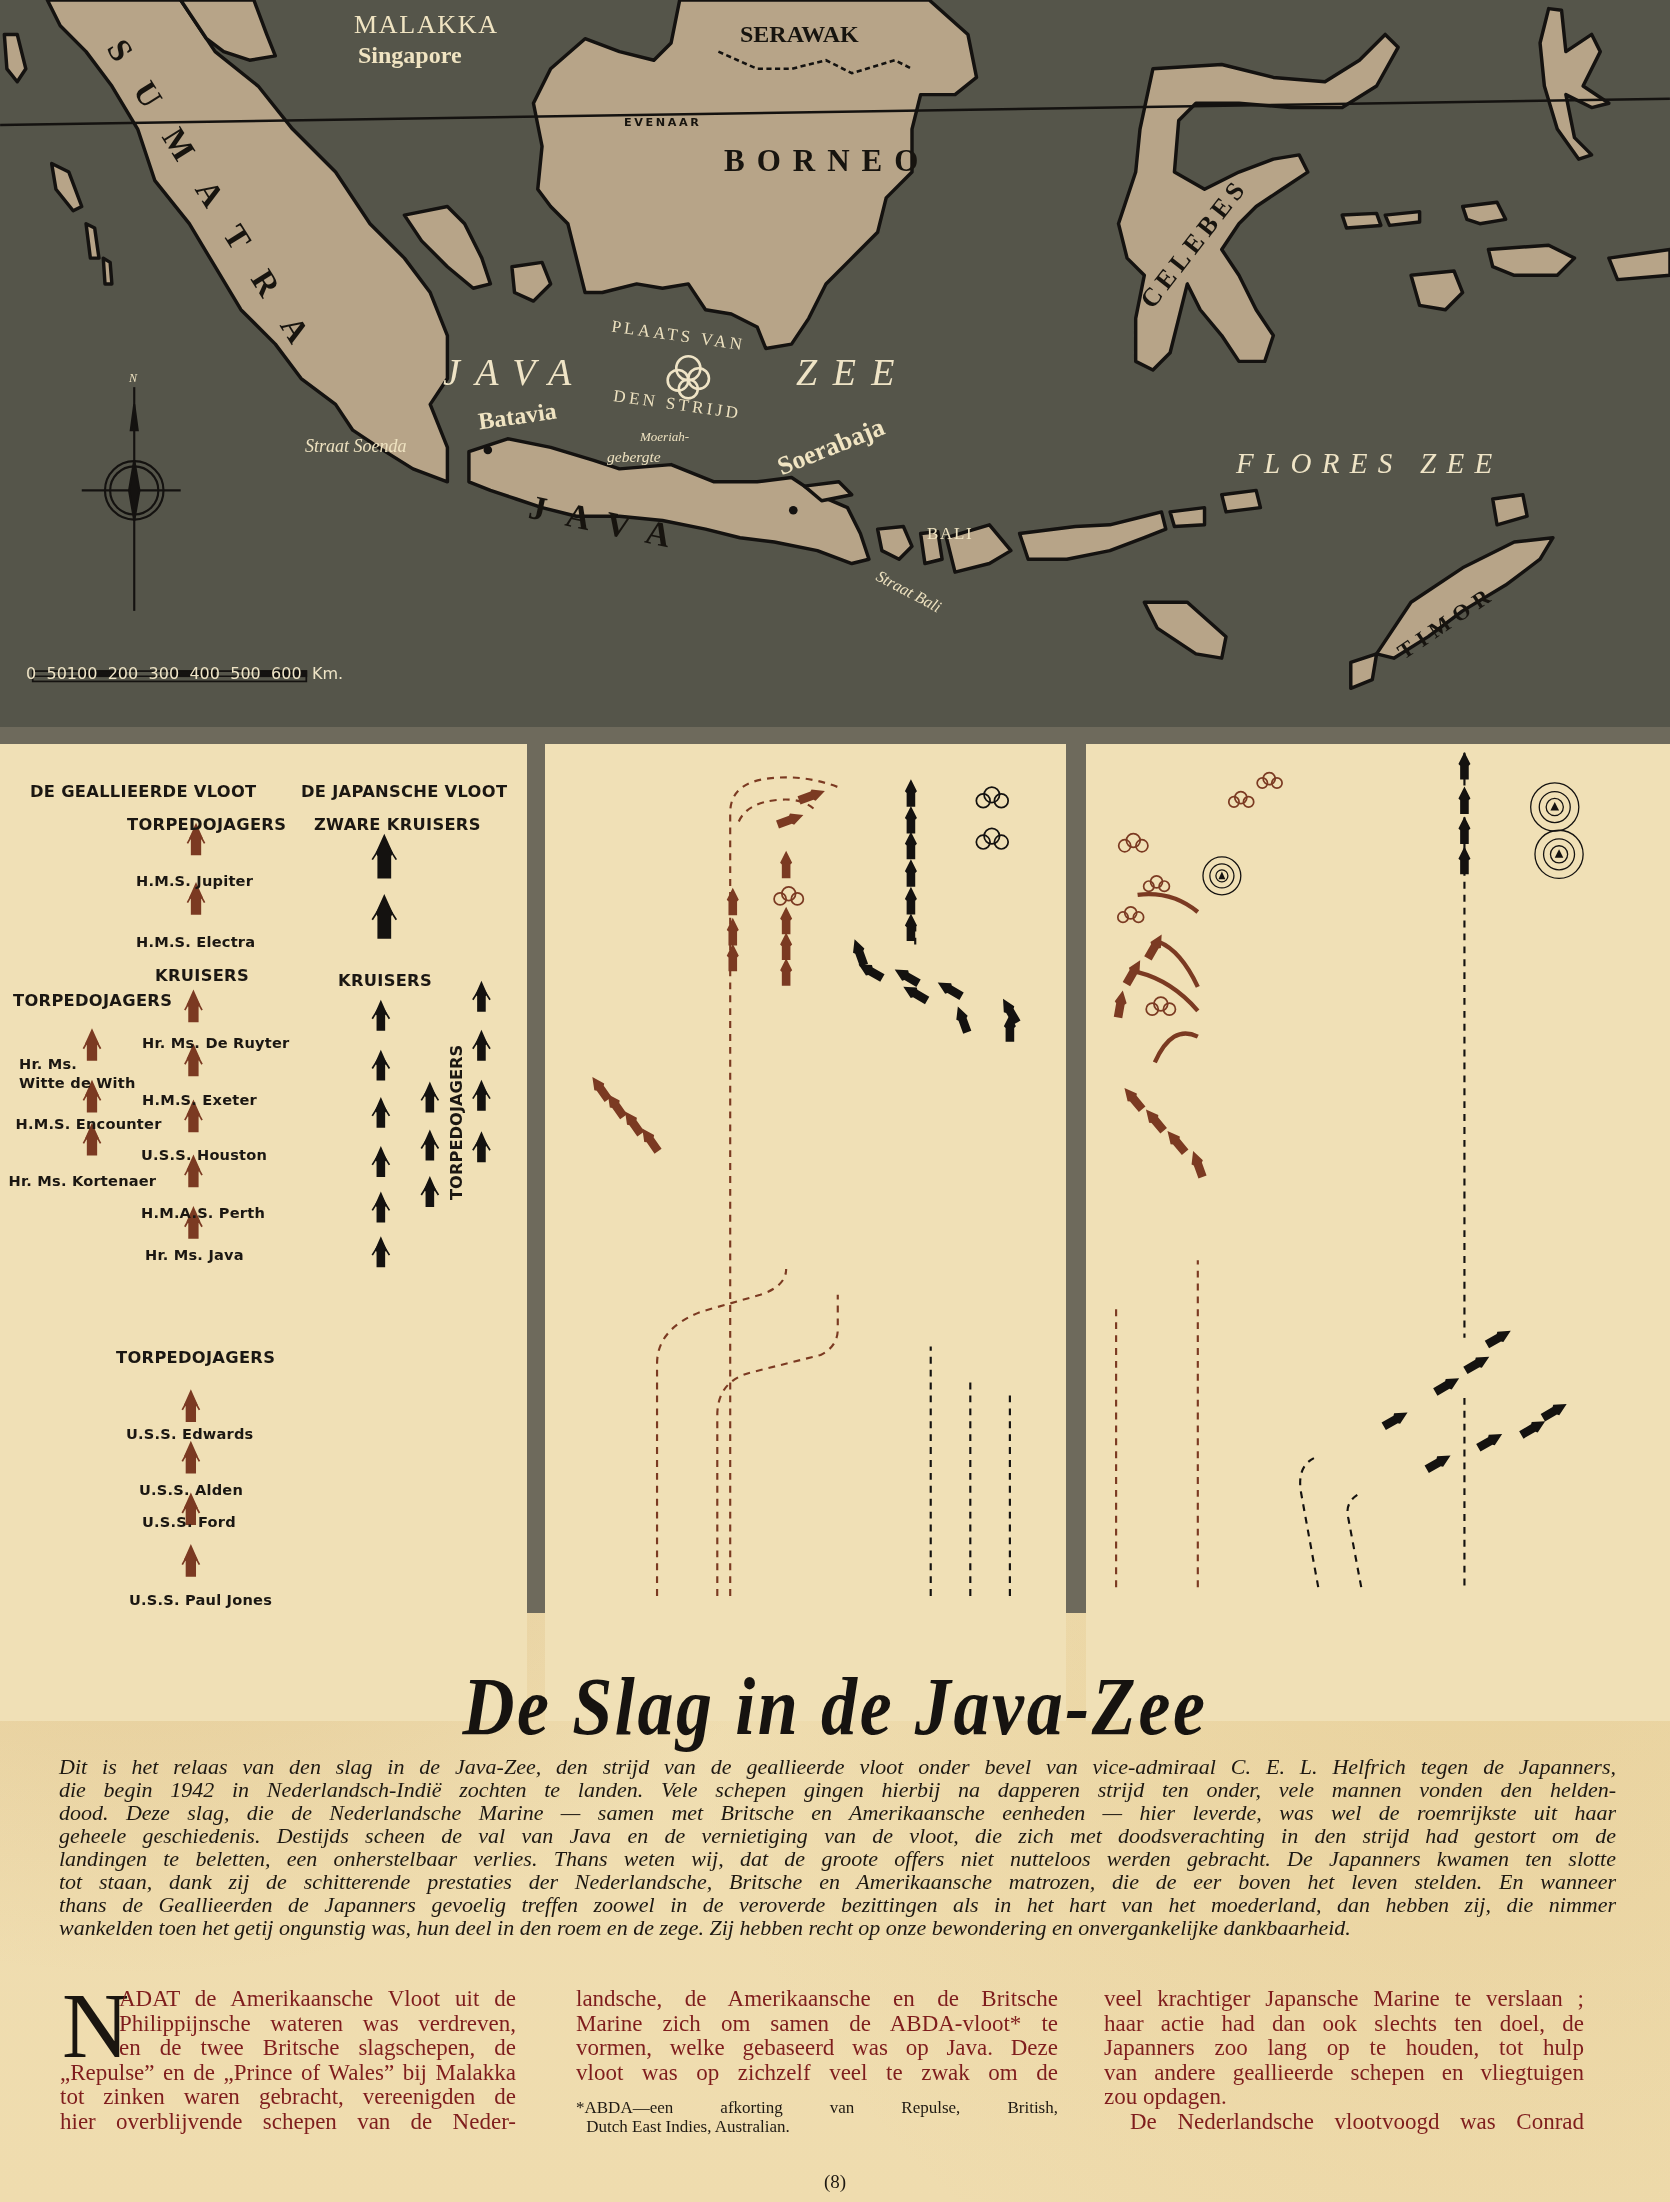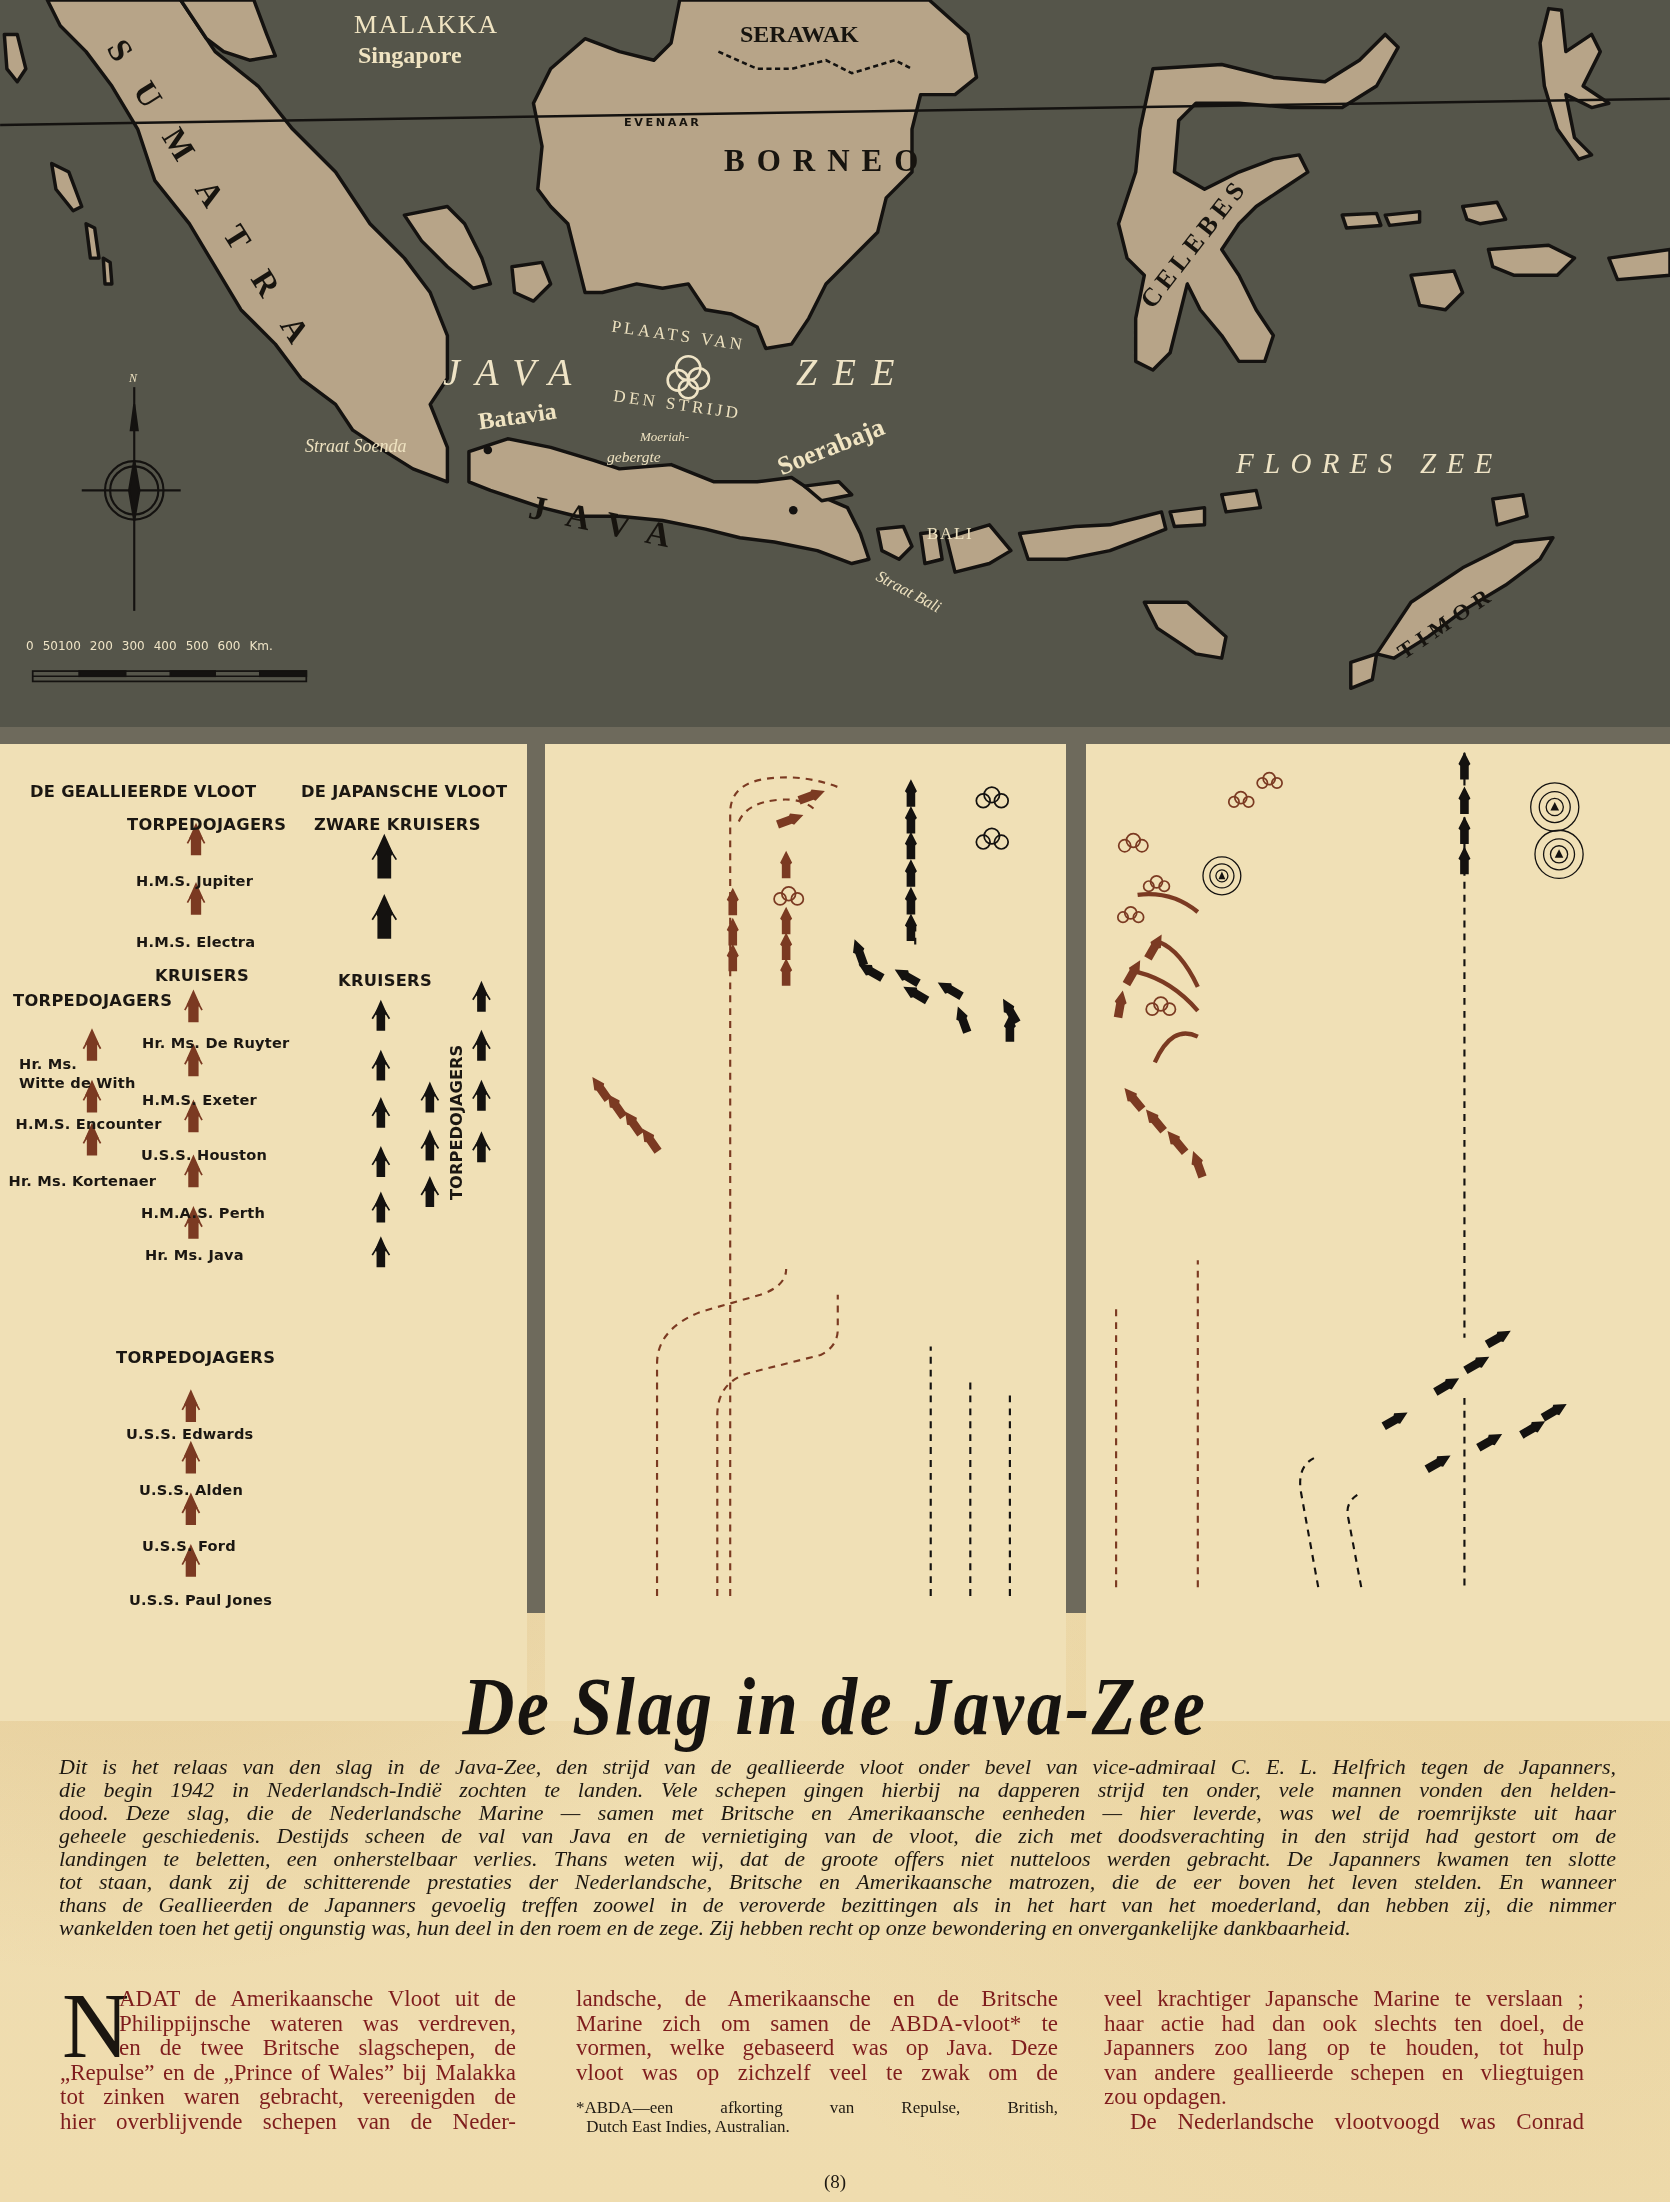--- a/index.html
+++ b/index.html
@@ -208,21 +208,21 @@
   <div class="map-label lbl-small" style="left:640px;top:430px;font-size:13px;">Moeriah-</div>
   <div class="map-label lbl-small" style="left:607px;top:449px;font-size:15.5px;">gebergte</div>
   <div class="map-label lbl-city" style="left:774px;top:456px;font-size:26px;transform:rotate(-22deg);transform-origin:left top;">Soerabaja</div>
   <div class="map-label lbl-land" style="left:533px;top:490px;font-size:34px;letter-spacing:20.6px;transform:rotate(12deg);transform-origin:left top;">JAVA</div>
   <div class="map-label lbl-city" style="left:927px;top:525px;font-size:17px;font-weight:normal;letter-spacing:1.7px;">BALI</div>
   <div class="map-label lbl-small" style="left:881px;top:568px;font-size:16.3px;transform:rotate(28deg);transform-origin:left top;">Straat Bali</div>
   <div class="map-label lbl-sea" style="left:1236px;top:449px;font-size:29px;letter-spacing:10.3px;">FLORES ZEE</div>
   <div class="map-label lbl-land" style="left:1394px;top:645px;font-size:22.4px;letter-spacing:6.9px;transform:rotate(-34deg);transform-origin:left top;">TIMOR</div>
   <div class="map-label lbl-small" style="left:129px;top:372px;font-size:12px;">N</div>
 
-  <div class="map-label" style="left:26px;top:640px;font-size:12px;color:#efe4c6;font-family:'DejaVu Sans',sans-serif;word-spacing:5.2px;">
+  <div class="map-label" style="left:26px;top:666px;font-size:16px;color:#efe4c6;font-family:'DejaVu Sans',sans-serif;word-spacing:5.2px;">
     <span>0</span> <span>50</span><span>100</span> <span>200</span> <span>300</span> <span>400</span> <span>500</span> <span>600 Km.</span>
   </div>
 </div>
 
 <div class="panels">
 
   <div class="panel p1">
     <svg width="527" height="852" viewBox="0 0 613 990">
       <defs>
         <g id="shipA">
@@ -290,21 +290,21 @@
     <div class="fl-ship" style="left:19px;top:330px;">Witte de With</div>
     <div class="fl-ship" style="left:142px;top:347px;">H.M.S. Exeter</div>
     <div class="fl-ship" style="left:15.5px;top:371px;">H.M.S. Encounter</div>
     <div class="fl-ship" style="left:141px;top:402px;">U.S.S. Houston</div>
     <div class="fl-ship" style="left:8.6px;top:428px;">Hr. Ms. Kortenaer</div>
     <div class="fl-ship" style="left:141px;top:460px;">H.M.A.S. Perth</div>
     <div class="fl-ship" style="left:145px;top:502px;">Hr. Ms. Java</div>
     <div class="fl-head" style="left:116px;top:604px;">TORPEDOJAGERS</div>
     <div class="fl-ship" style="left:126px;top:681px;">U.S.S. Edwards</div>
     <div class="fl-ship" style="left:139px;top:737px;">U.S.S. Alden</div>
-    <div class="fl-ship" style="left:142px;top:793px;">U.S.S. Ford</div>
+    <div class="fl-ship" style="left:142px;top:769px;">U.S.S. Ford</div>
     <div class="fl-ship" style="left:129px;top:847px;">U.S.S. Paul Jones</div>
     <div class="fl-vert" style="left:447px;top:456px;">TORPEDOJAGERS</div>
   </div>
 
   <div class="panel p2">
     <svg width="521" height="852" viewBox="0 0 605 990">
       <defs>
         <g id="a2">
             <path d="M0,-16 L7,-2 L5,0 L5,16 L-5,16 L-5,0 L-7,-2 Z" fill="#7b3a22"></path>
           </g>

